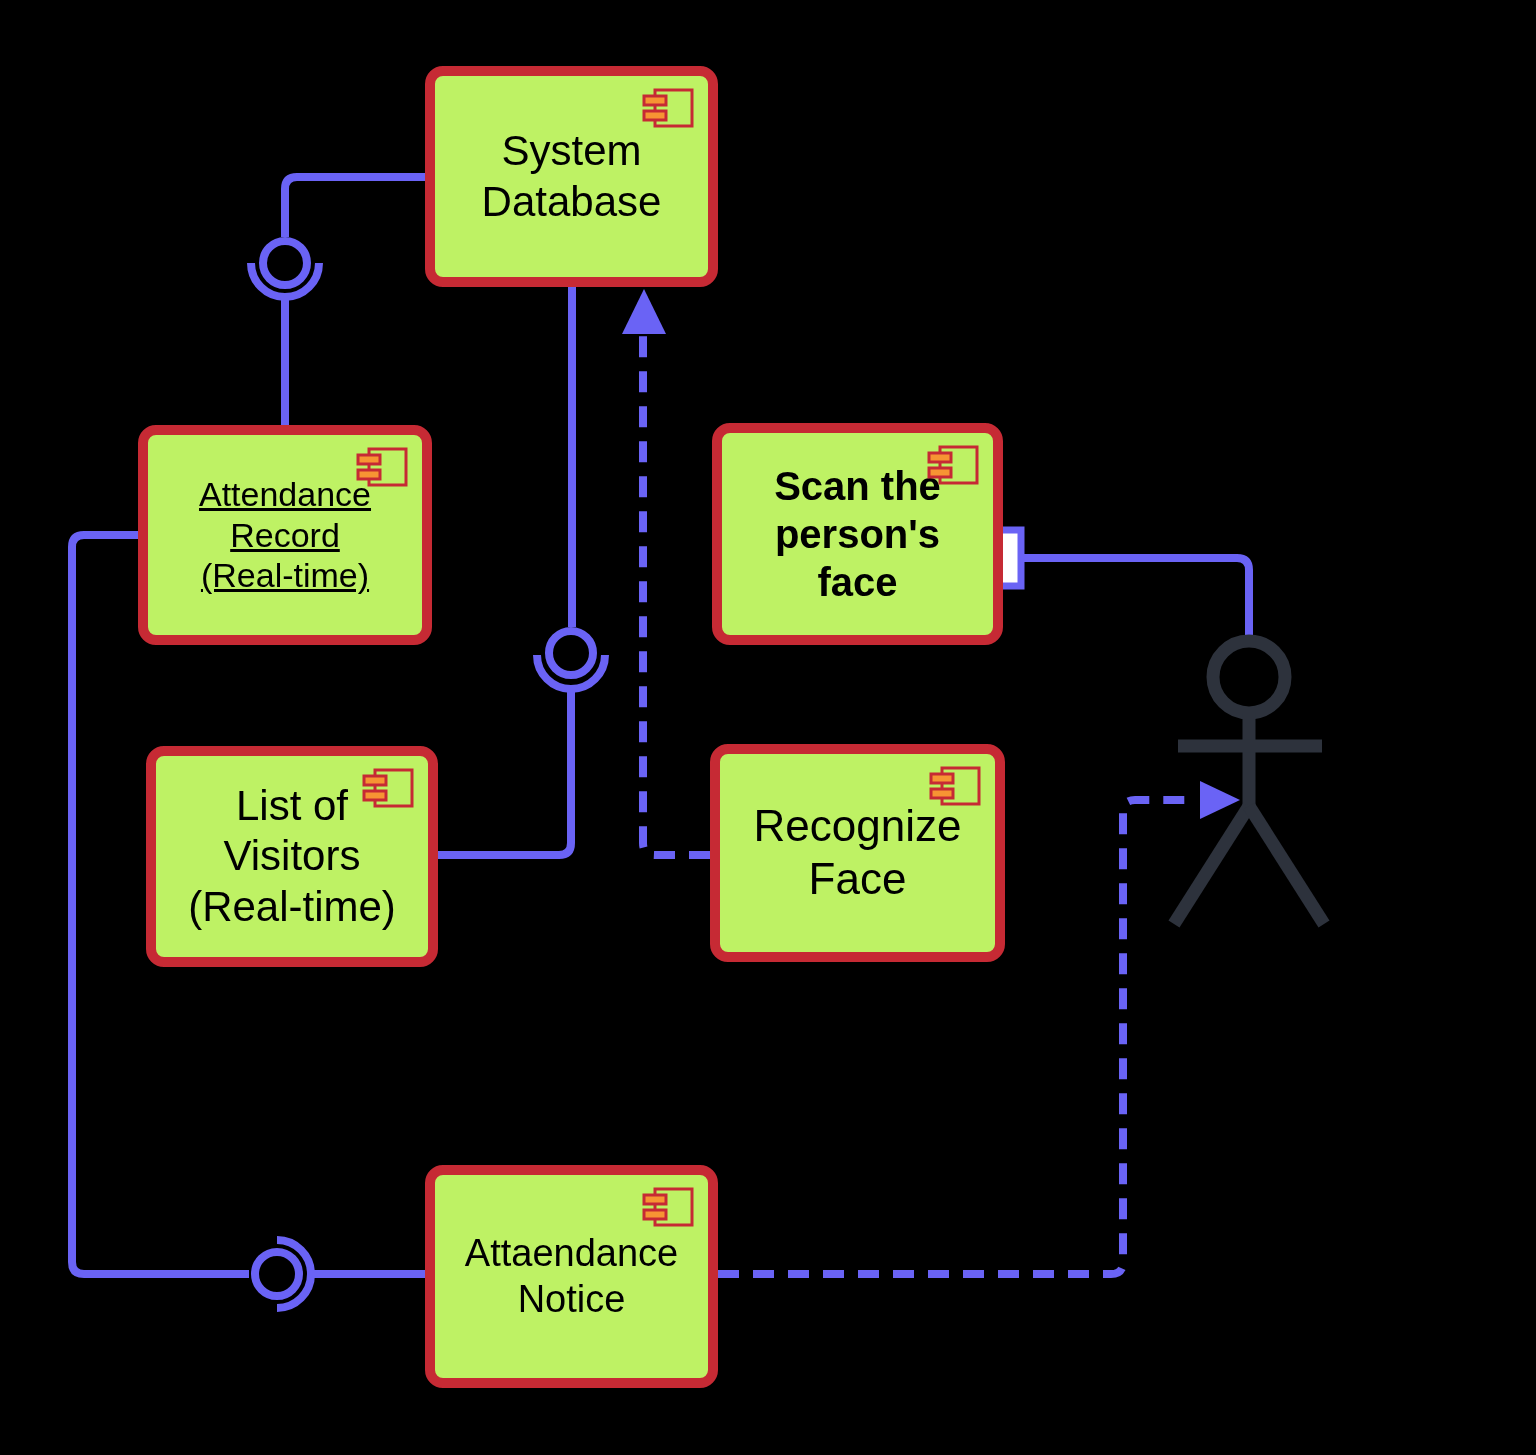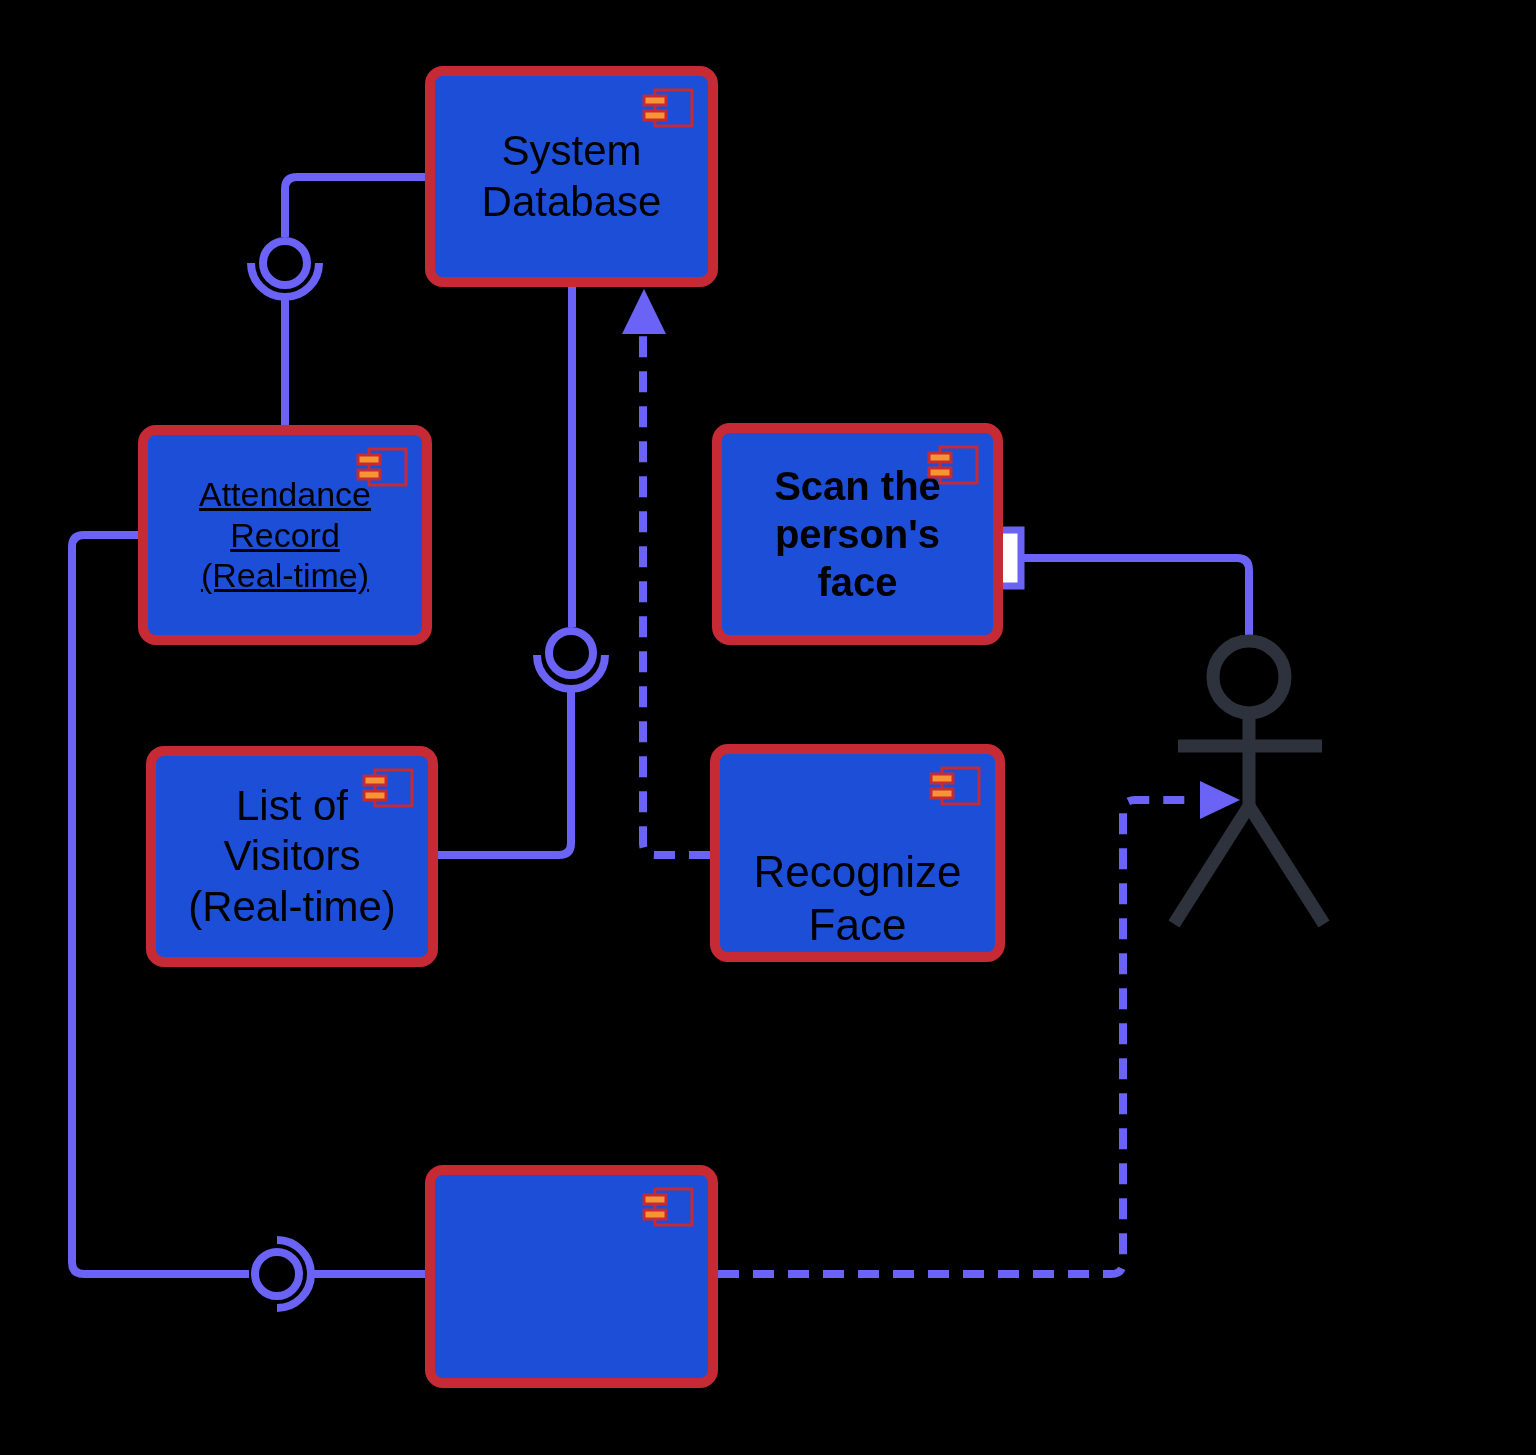--- a/index.html
+++ b/index.html
@@ -12,21 +12,21 @@
     overflow: hidden;
   }
   .wires {
     position: absolute;
     left: 0; top: 0;
     width: 1536px; height: 1455px;
   }
   .component {
     position: absolute;
     box-sizing: border-box;
-    background: #1d4ed8;
+    background: #bef264;
     border: 10px solid #C62A34;
     border-radius: 18px;
     display: flex;
     align-items: center;
     justify-content: center;
     color: #000000;
   }
   .component .label {
     white-space: pre-line;
     text-align: center;
@@ -37,21 +37,21 @@
     position: absolute;
     top: 12px;
     right: 14px;
     width: 52px;
     height: 40px;
   }
   #c-system-database   { left: 425px; top: 66px;   width: 293px; height: 221px; font-size: 42px; }
   #c-attendance-record { left: 138px; top: 425px;  width: 294px; height: 220px; font-size: 34px; text-decoration: underline; }
   #c-scan-face         { left: 712px; top: 423px;  width: 291px; height: 222px; font-size: 40px; font-weight: bold; }
   #c-list-of-visitors  { left: 146px; top: 746px;  width: 292px; height: 221px; font-size: 42px; }
-  #c-recognize-face    { left: 710px; top: 744px;  width: 295px; height: 218px; font-size: 44px; align-items: flex-end; }
+  #c-recognize-face    { left: 710px; top: 744px;  width: 295px; height: 218px; font-size: 44px; }
   #c-attendance-notice { left: 425px; top: 1165px; width: 293px; height: 223px; font-size: 38px; }
 </style>
 </head>
 <body>
 
 <div class="canvas">
 
   <svg class="wires" width="1536" height="1455" viewBox="0 0 1536 1455" fill="none" xmlns="http://www.w3.org/2000/svg">
 
     <g stroke="#6A63F5" stroke-width="8">
@@ -151,15 +151,17 @@
     <div class="label">Recognize
 Face</div>
   </div>
 
   <div class="component" id="c-attendance-notice">
     <svg class="comp-icon" viewBox="0 0 52 40" xmlns="http://www.w3.org/2000/svg">
       <rect x="13" y="2" width="37" height="36" fill="none" stroke="#C62A34" stroke-width="3"></rect>
       <rect x="2" y="8" width="22" height="9" fill="#F79433" stroke="#C62A34" stroke-width="3"></rect>
       <rect x="2" y="23" width="22" height="9" fill="#F79433" stroke="#C62A34" stroke-width="3"></rect>
     </svg>
+    <div class="label">Attaendance
+Notice</div>
   </div>
 
 </div>
 
 </body></html>

